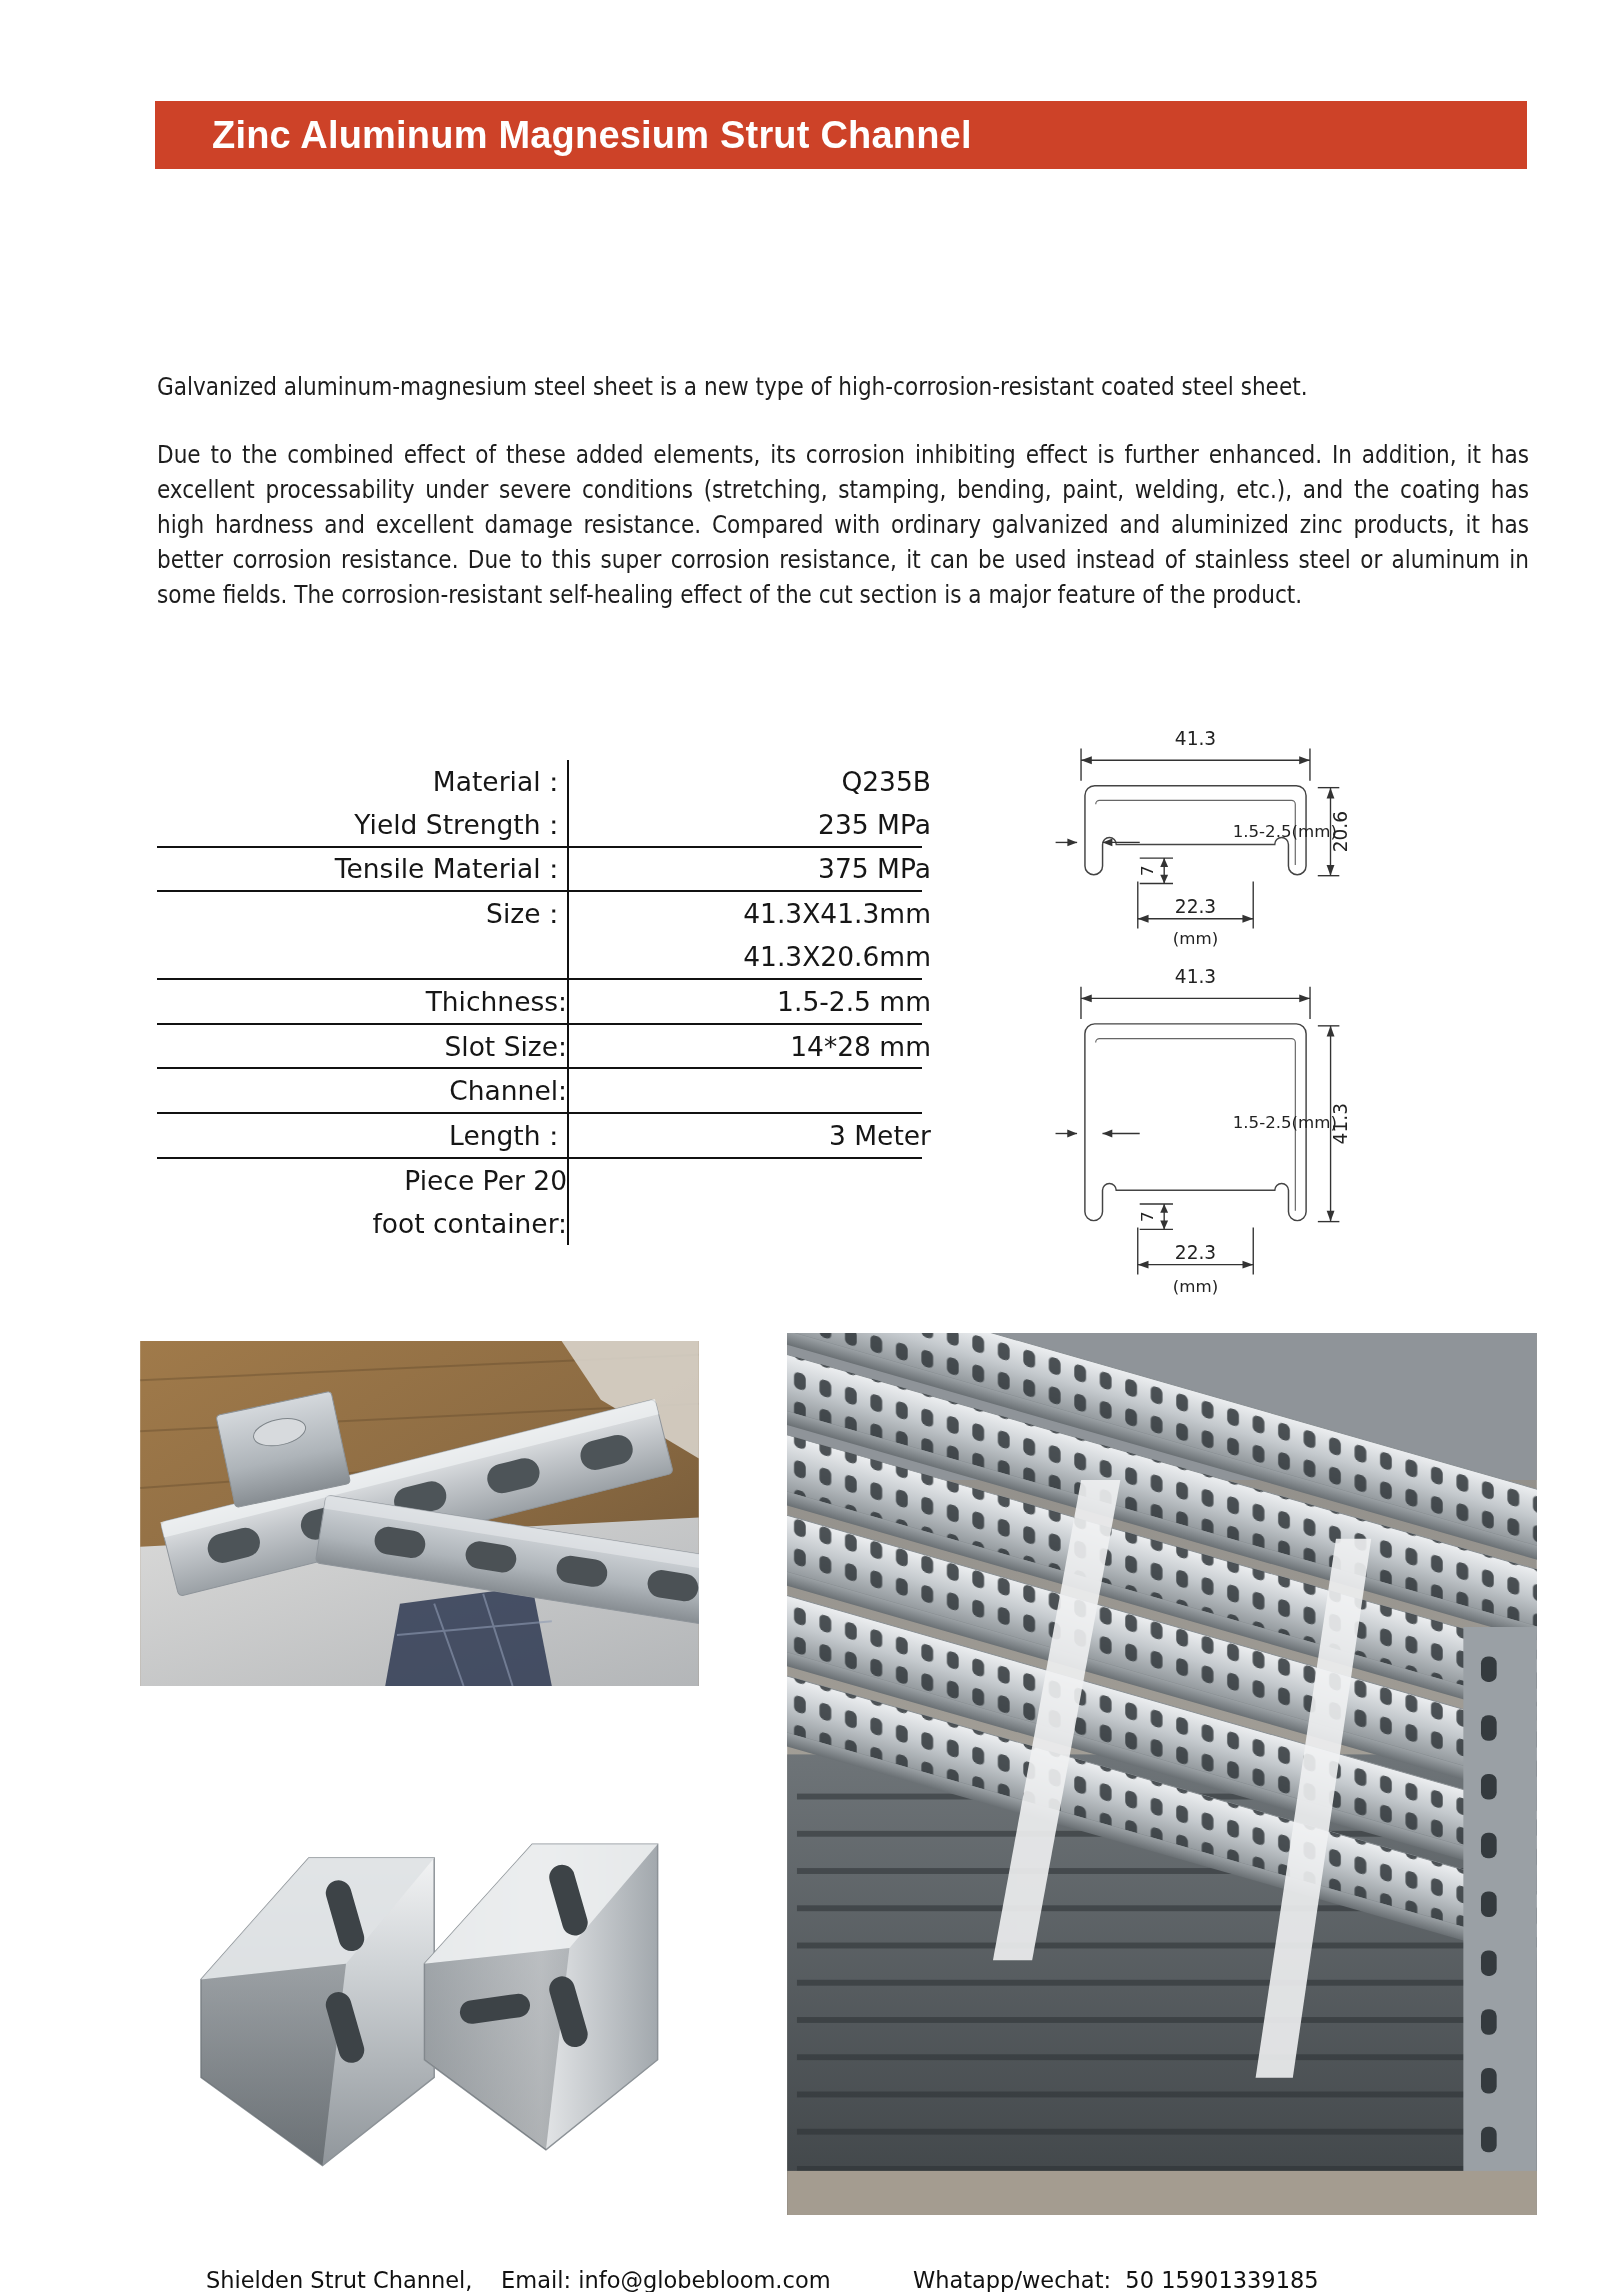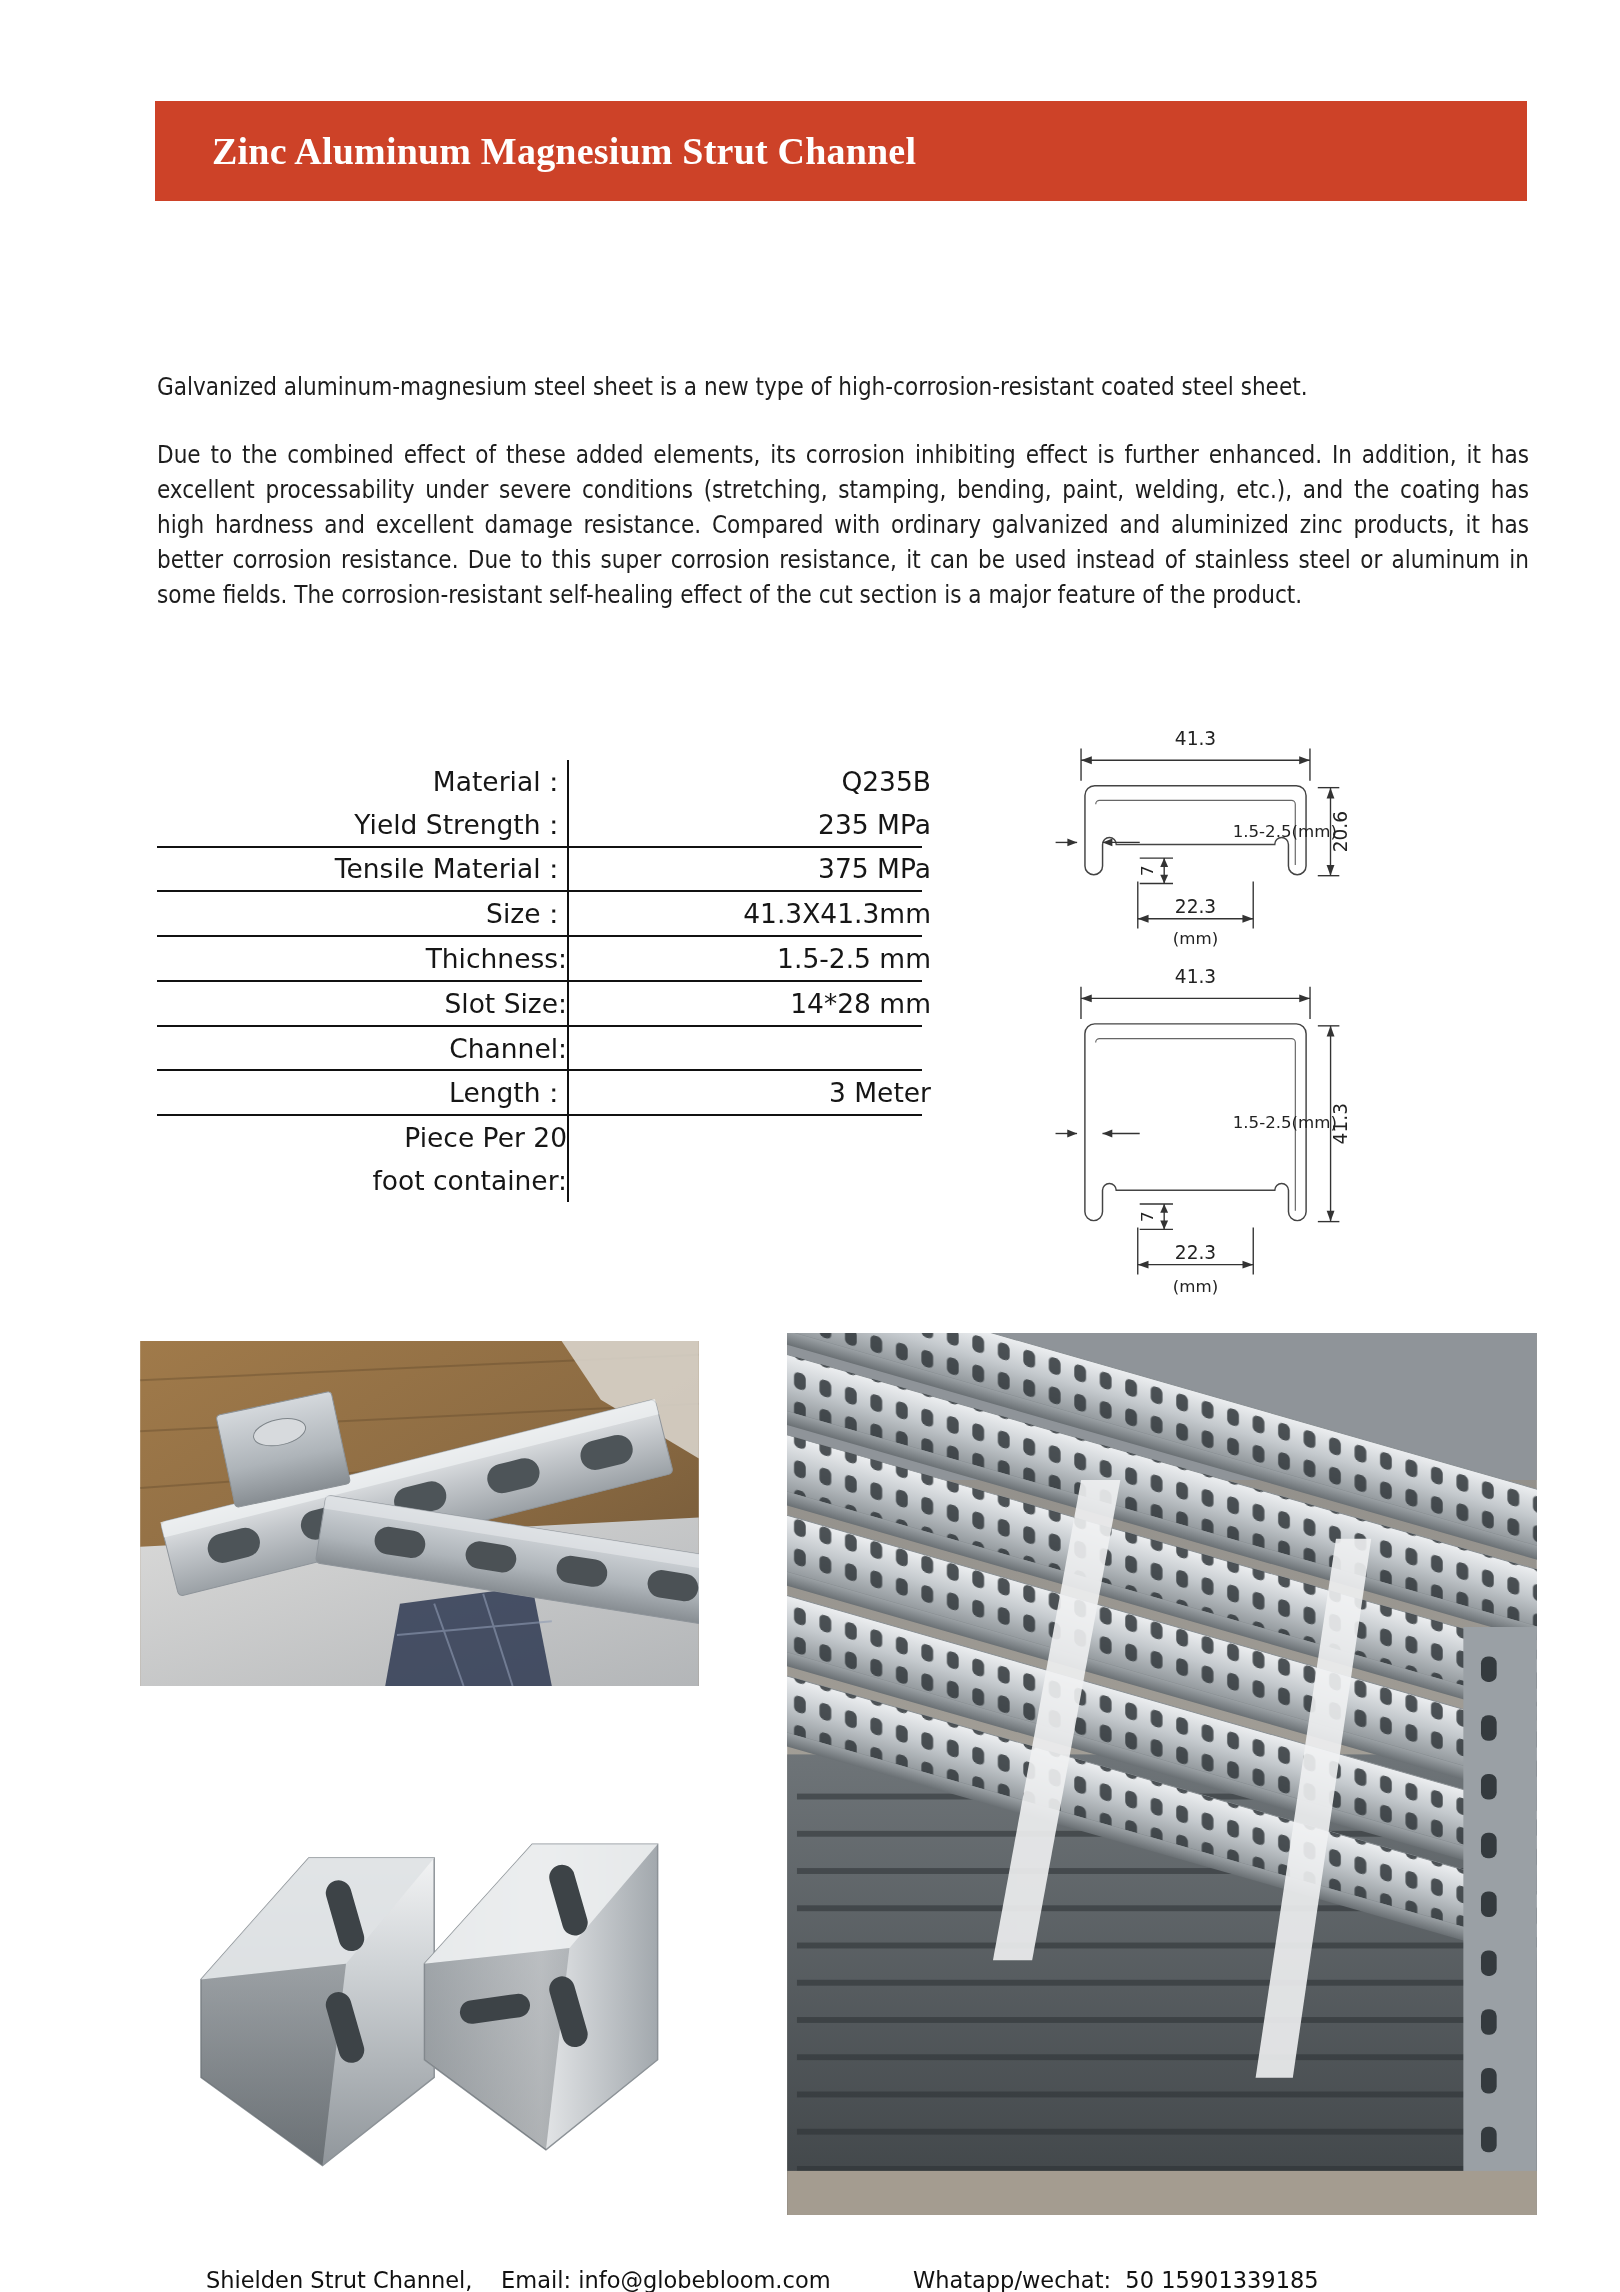--- a/index.html
+++ b/index.html
@@ -8,22 +8,22 @@
     background:#ffffff;
     font-family:"Liberation Sans", sans-serif;
     color:#1b1b1b;
     position:relative;
     overflow:hidden;
   }
   .page{position:relative;width:1620px;height:2293px;}
 
   
   .banner{
-    position:absolute;left:155px;top:101px;width:1372px;height:100px;
-    background:#cd4228;display:flex;align-items:center;font-family:Liberation Serif, serif;
+    position:absolute;left:155px;top:101px;width:1372px;height:68px;
+    background:#cd4228;display:flex;align-items:center;
   }
   .banner-title{
     color:#ffffff;font-size:38px;font-weight:bold;letter-spacing:0.2px;
     margin-left:57px;white-space:nowrap;
   }
 
   
   .copy{position:absolute;left:157px;top:370px;width:1372px;}
   .para{
     font-size:24px;line-height:35px;color:#1d1d1d;
@@ -102,20 +102,24 @@
 
       <div class="srow">
         <div class="skey">Tensile Material：</div>
         <div class="sval">375 MPa</div>
       </div>
       <div class="hline short"></div>
 
       <div class="srow">
         <div class="skey">Size：</div>
         <div class="sval">41.3X41.3mm</div>
+      </div>
+      <div class="srow">
+        <div class="skey"></div>
+        <div class="sval">41.3X20.6mm</div>
       </div>
       <div class="hline short"></div>
 
       <div class="srow">
         <div class="skey">Thichness:</div>
         <div class="sval">1.5-2.5 mm</div>
       </div>
       <div class="hline short"></div>
 
       <div class="srow">

